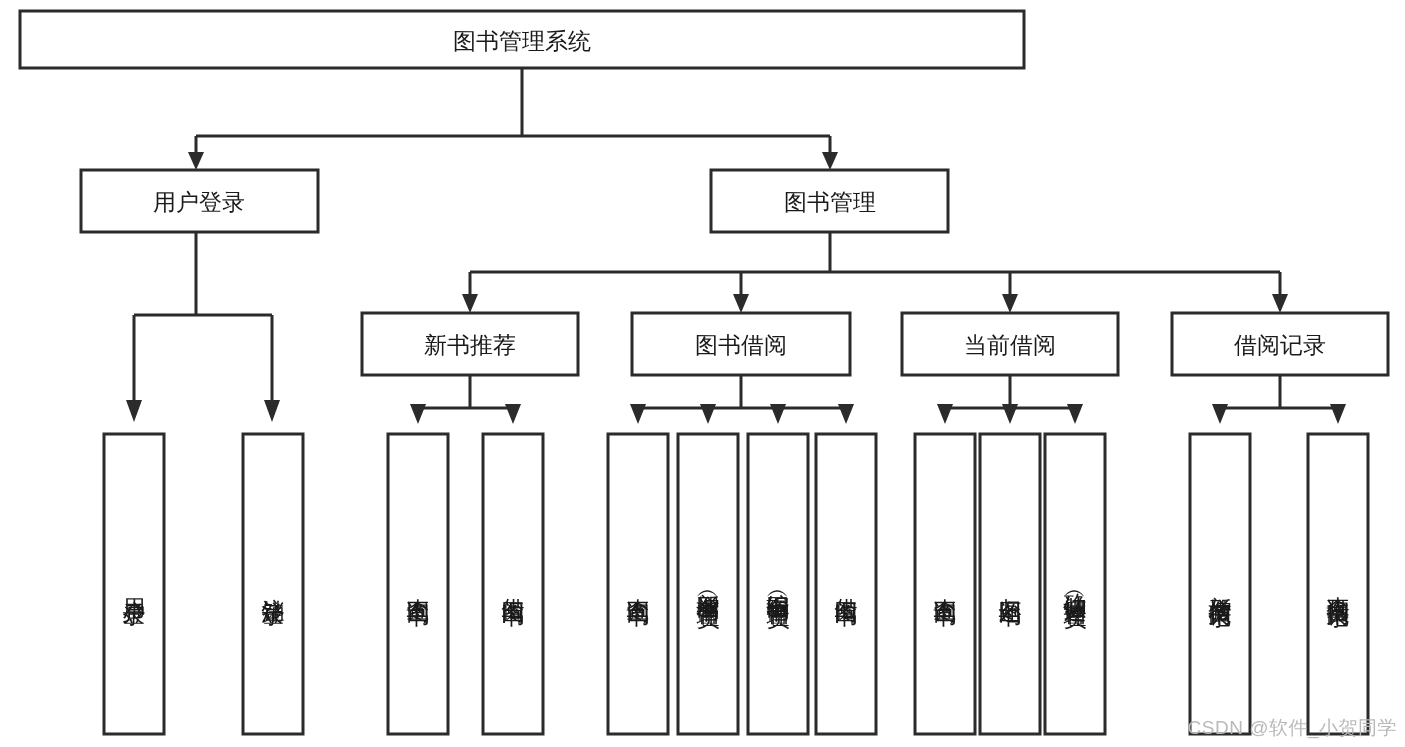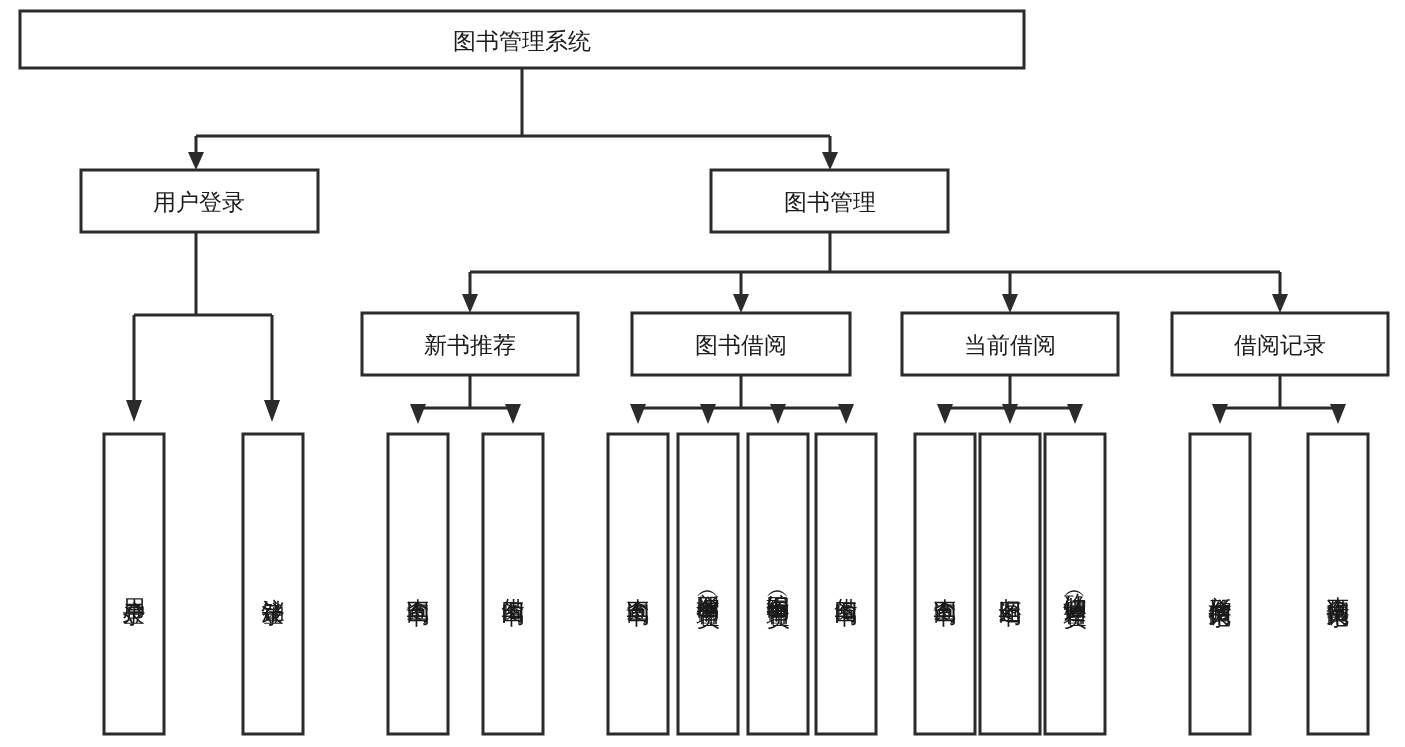--- a/index.html
+++ b/index.html
@@ -189,13 +189,14 @@
   <div class="vlabel" style="left:748px;  top:434px; width:60px; height:300px;">编辑图书（管理员）</div>
   <div class="vlabel" style="left:816px;  top:434px; width:60px; height:300px;">借阅图书</div>
 
   <div class="vlabel" style="left:915px;  top:434px; width:60px; height:300px;">查询图书</div>
   <div class="vlabel" style="left:980px;  top:434px; width:60px; height:300px;">归还图书</div>
   <div class="vlabel" style="left:1045px; top:434px; width:60px; height:300px;">确认归还（管理员）</div>
 
   <div class="vlabel" style="left:1190px; top:434px; width:60px; height:300px;">新增借阅记录</div>
   <div class="vlabel" style="left:1308px; top:434px; width:60px; height:300px;">查询借阅记录</div>
 
+  <div class="watermark">CSDN @软件_小贺同学</div>
 </div>
 
 </body></html>

